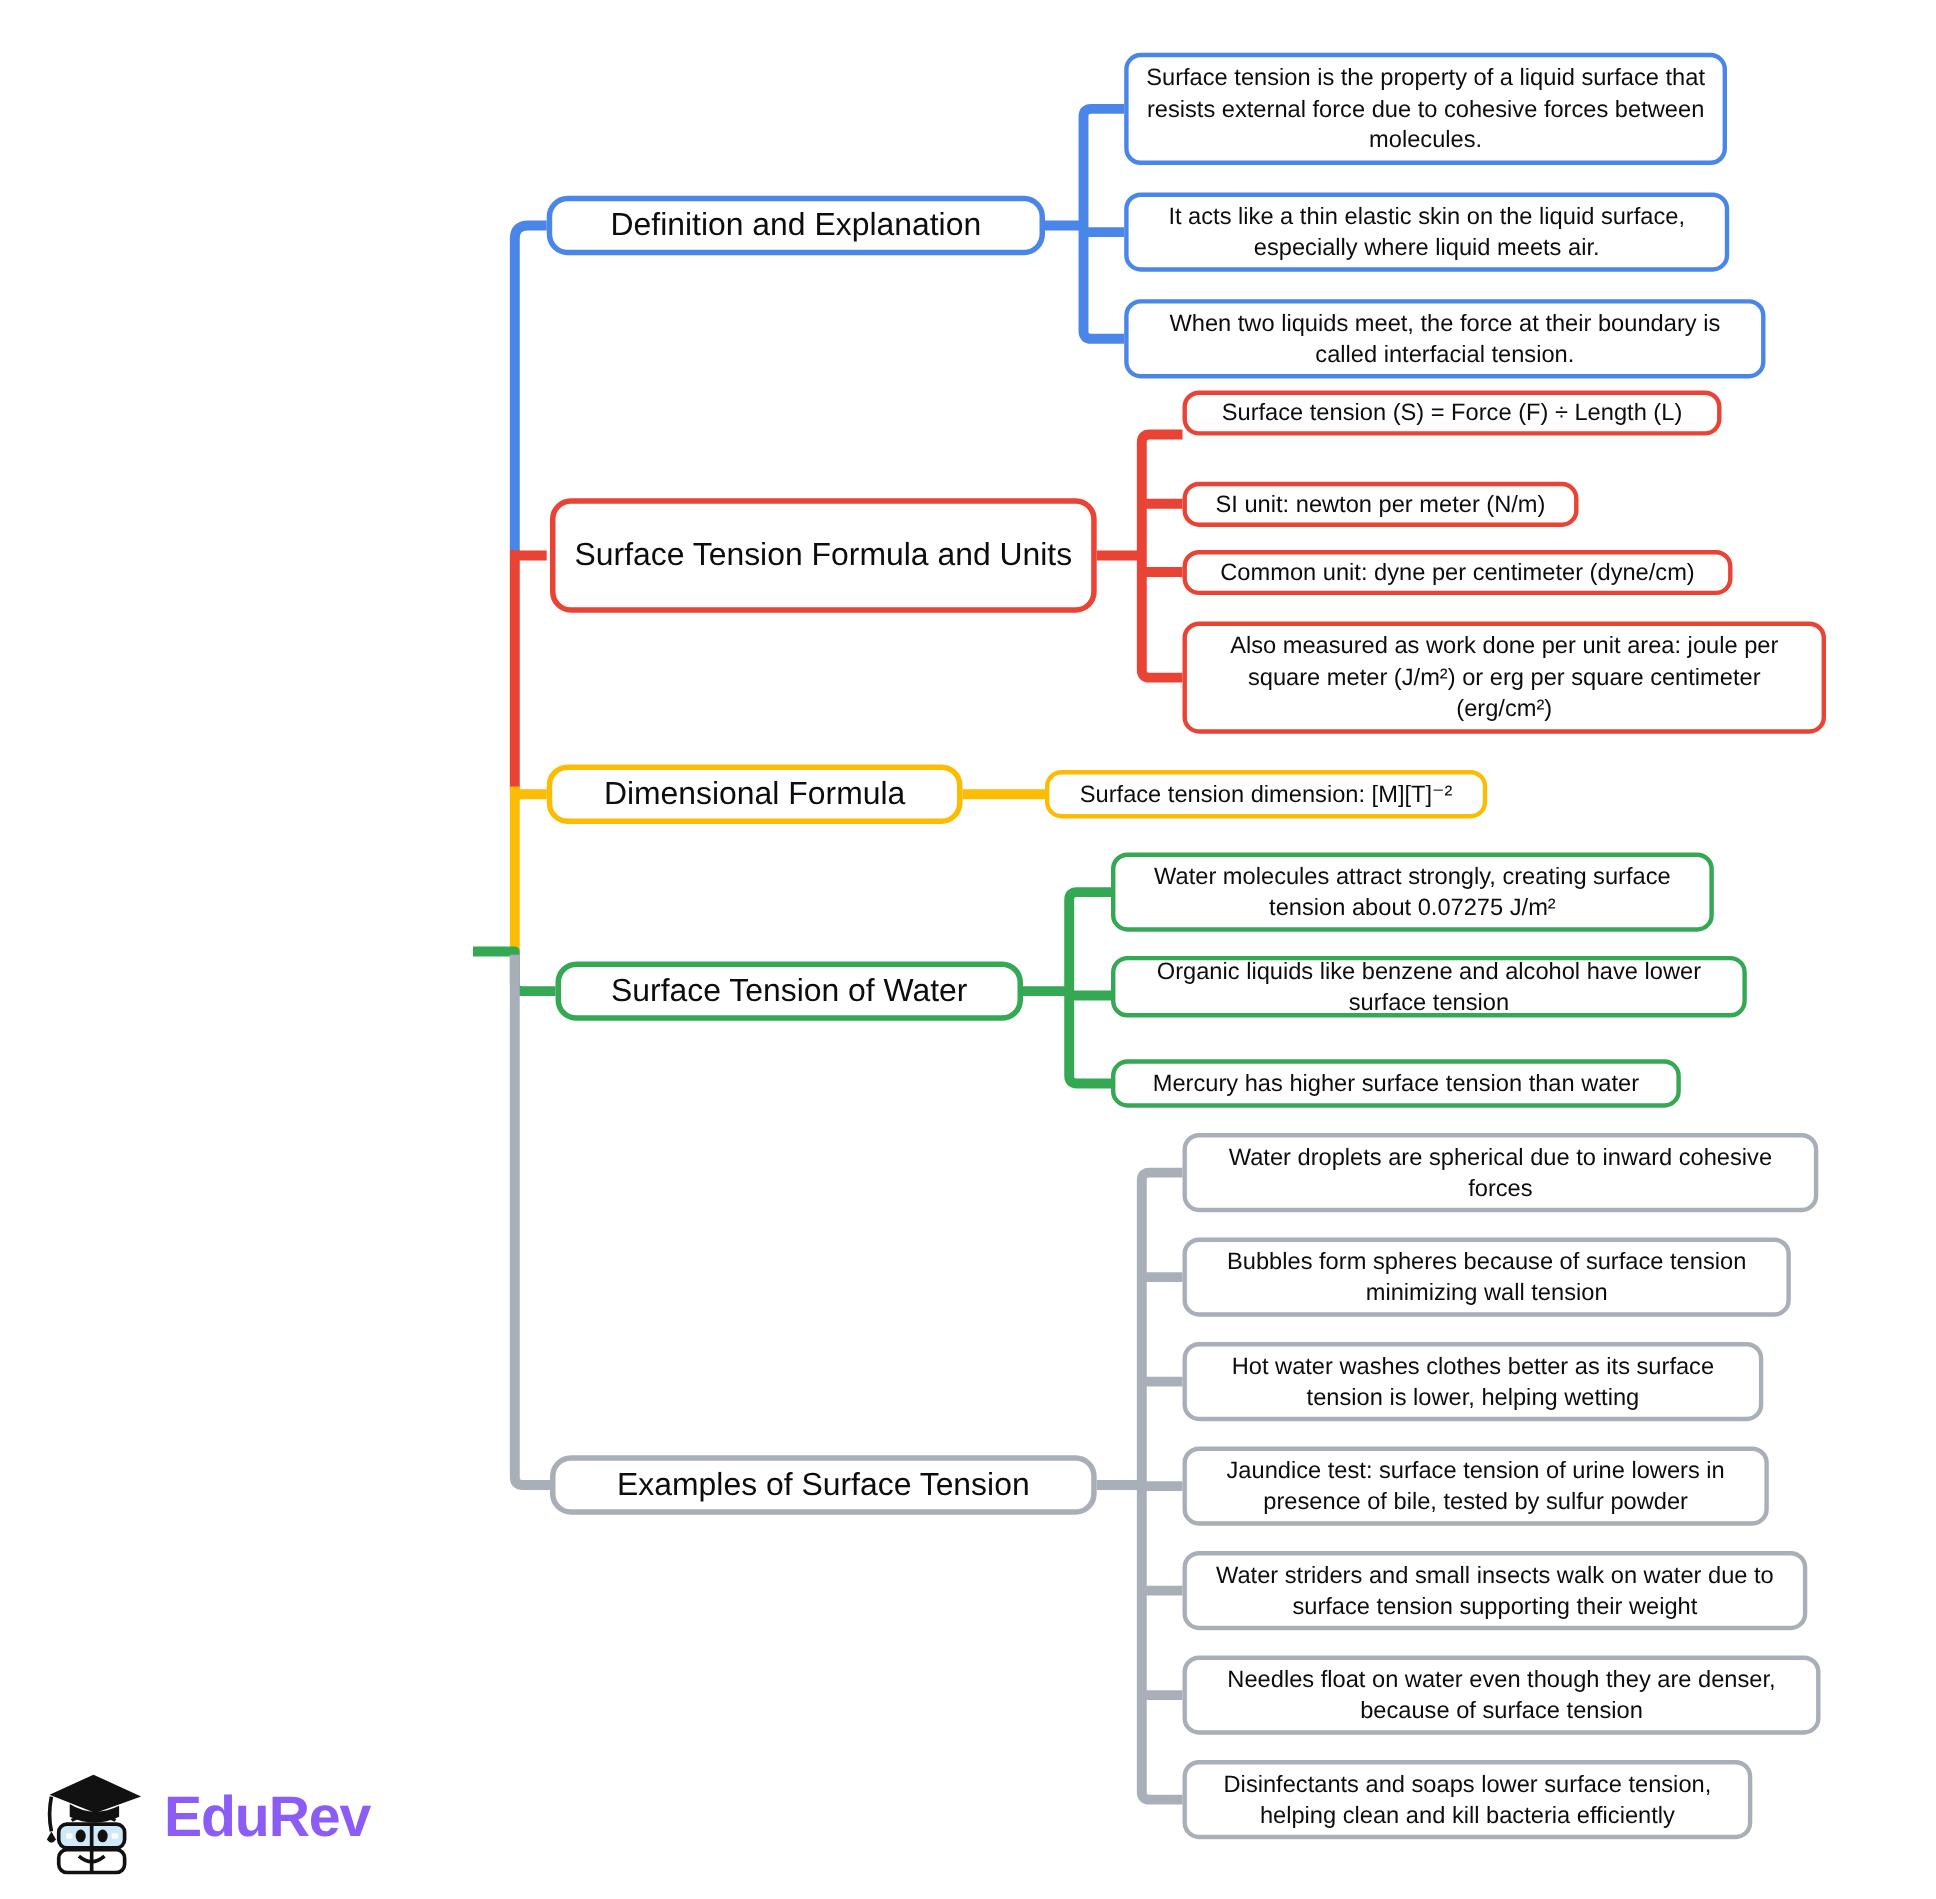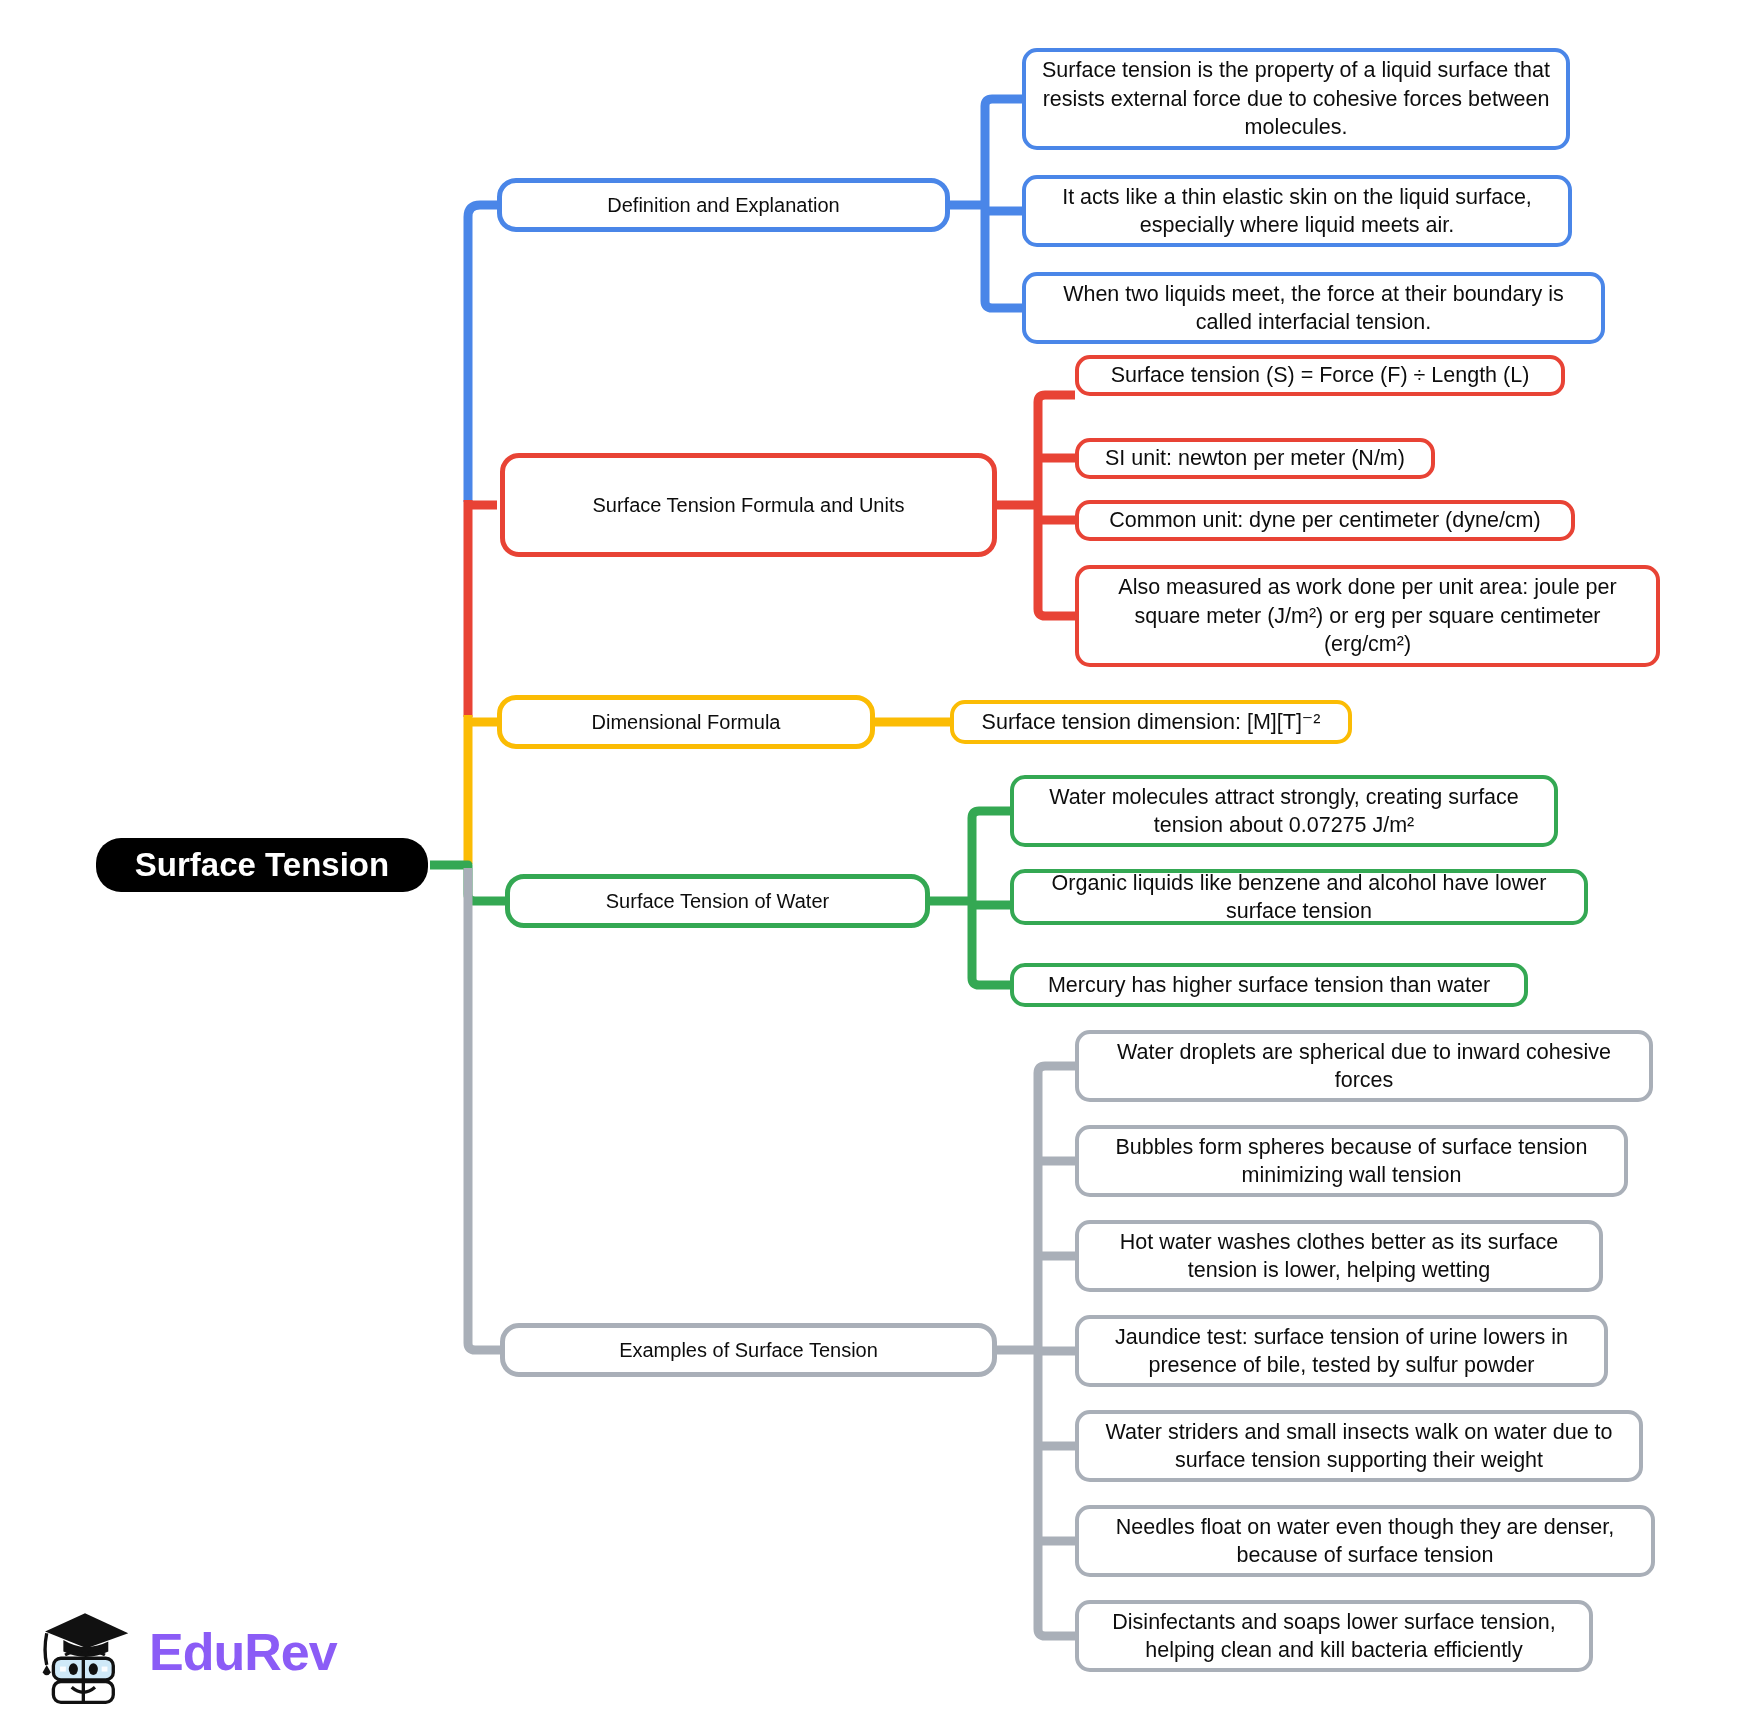--- a/index.html
+++ b/index.html
@@ -17,21 +17,21 @@
     position:absolute;box-sizing:border-box;
     background:#ffffff;border:4px solid #eab308;
     border-radius:15px;
     display:flex;align-items:center;justify-content:center;
     text-align:center;
     font-size:21.5px;line-height:1.32;
     padding:4px 12px;
   }
   .branch{
     border-width:5px;border-radius:19px;
-    font-size:20px;line-height:1.25;padding:4px 16px;
+    font-size:29px;line-height:1.25;padding:4px 16px;
   }
   .center-node{
     background:#000000;color:#ffffff;border:none;border-radius:25px;
     font-size:33px;font-weight:bold;white-space:nowrap;
   }
   .logo{position:absolute;left:35px;top:1600px;display:flex;align-items:center;gap:14px;}
   .logo .brand{font-size:52px;font-weight:bold;color:#8b5cf6;letter-spacing:-1px;}
 </style>
 </head>
 <body>
@@ -50,21 +50,20 @@
 
     <path d="M997,505 H1038 M1075,395 H1045 Q1038,395 1038,402 V609 Q1038,616 1045,616 H1075 M1038,458 H1075 M1038,520 H1075" stroke="#E84335"></path>
 
     <path d="M875,722 H950" stroke="#FBBC04"></path>
 
     <path d="M930,901 H972 M1010,811 H979 Q972,811 972,818 V978 Q972,985 979,985 H1010 M972,905 H1010" stroke="#34A853"></path>
 
     <path d="M997,1350 H1038 M1075,1066 H1045 Q1038,1066 1038,1073 V1629 Q1038,1636 1045,1636 H1075 M1038,1161 H1075 M1038,1256 H1075 M1038,1351 H1075 M1038,1446 H1075 M1038,1541 H1075" stroke="#A9AFB8"></path>
   </svg>
 
-  <div class="node center-node" style="left:96px;top:838px;width:332px;height:54px">Surface Tension</div>
 
   <div class="node branch" style="left: 497px; top: 178px; width: 453px; height: 54px; border-color: rgb(74, 134, 232);">Definition and Explanation</div>
   <div class="node" style="left: 1022px; top: 48px; width: 548px; height: 102px; border-color: rgb(74, 134, 232);">Surface tension is the property of a liquid surface that resists external force due to cohesive forces between molecules.</div>
   <div class="node" style="left: 1022px; top: 175px; width: 550px; height: 72px; border-color: rgb(74, 134, 232);">It acts like a thin elastic skin on the liquid surface, especially where liquid meets air.</div>
   <div class="node" style="left: 1022px; top: 272px; width: 583px; height: 72px; border-color: rgb(74, 134, 232);">When two liquids meet, the force at their boundary is called interfacial tension.</div>
 
   <div class="node branch" style="left: 500px; top: 453px; width: 497px; height: 104px; border-color: rgb(232, 67, 53);">Surface Tension Formula and Units</div>
   <div class="node" style="left: 1075px; top: 355px; width: 490px; height: 41px; border-color: rgb(232, 67, 53);">Surface tension (S) = Force (F) ÷ Length (L)</div>
   <div class="node" style="left: 1075px; top: 438px; width: 360px; height: 41px; border-color: rgb(232, 67, 53);">SI unit: newton per meter (N/m)</div>
   <div class="node" style="left: 1075px; top: 500px; width: 500px; height: 41px; border-color: rgb(232, 67, 53);">Common unit: dyne per centimeter (dyne/cm)</div>

